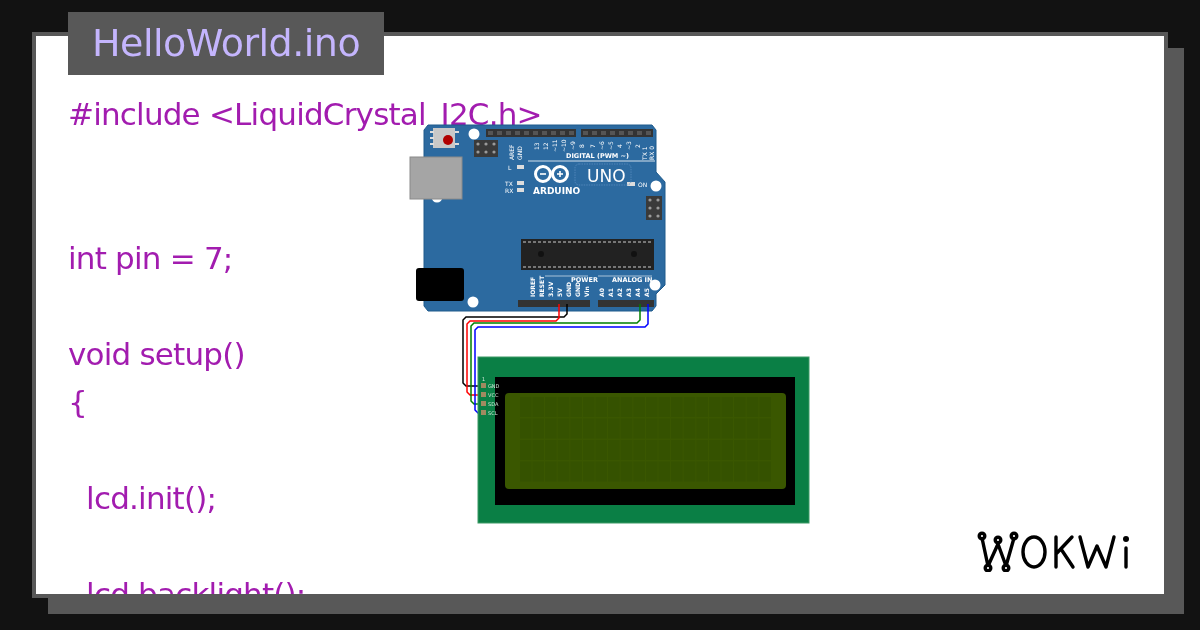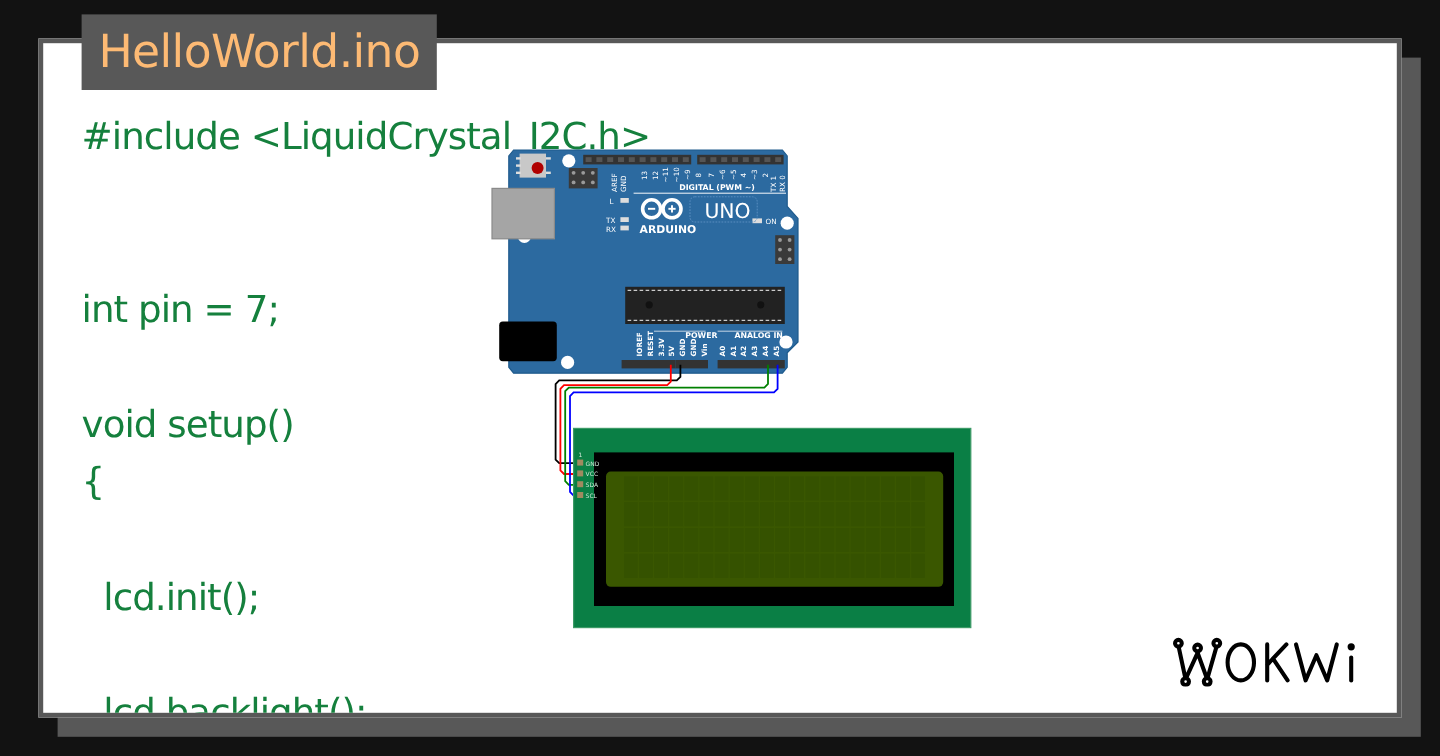--- a/index.html
+++ b/index.html
@@ -10,27 +10,27 @@
   }
   .shadow-block {
     position: absolute; left: 48px; top: 48px; width: 1136px; height: 566px;
     background: #585858;
   }
   .panel {
     position: absolute; left: 32px; top: 32px; width: 1128px; height: 558px;
     background: #ffffff; border: 4px solid #585858; overflow: hidden;
   }
   .file-tab {
-    position: absolute; left: 68px; top: 12px; height: 63px; padding: 0 14px;
-    background: #585858; color: #fdba74; font-size: 38px; line-height: 63px;
+    position: absolute; left: 68px; top: 12px; height: 63px; padding: 0 24px;
+    background: #585858; color: #c4b5fd; font-size: 38px; line-height: 63px;
     z-index: 5; letter-spacing: -0.5px;
   }
   .code {
     position: absolute; left: 32px; top: 54px; margin: 0;
-    color: #15803d; font-size: 31px; line-height: 48px;
+    color: #a21caf; font-size: 31px; line-height: 48px;
     font-family: "DejaVu Sans", sans-serif; letter-spacing: -0.8px;
     white-space: pre;
   }
   .code .line { display: block; height: 48px; }
   .diagram { position: absolute; left: 0; top: 0; width: 1200px; height: 630px; z-index: 3; }
   .wokwi-logo {
     position: absolute; left: 976px; top: 526px; z-index: 4;
   }
 </style>
 </head>

